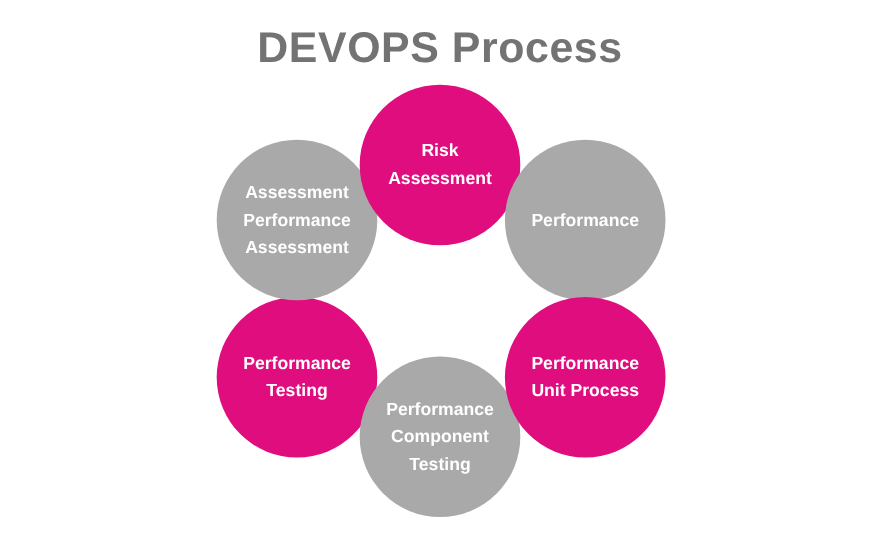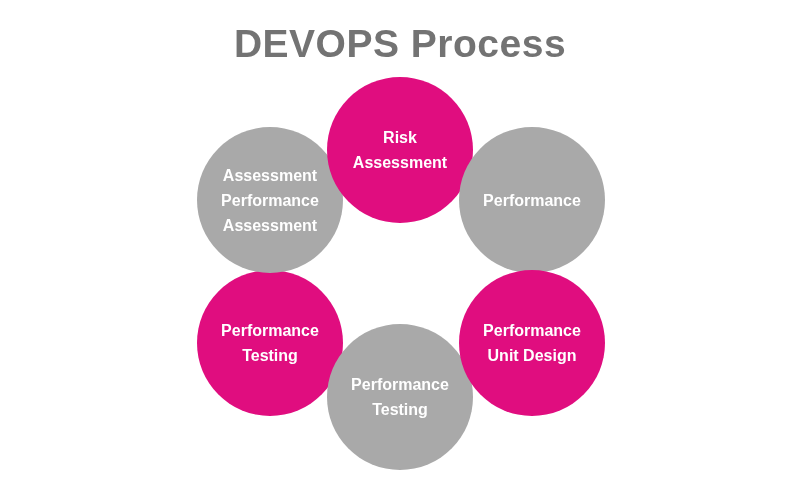--- a/index.html
+++ b/index.html
@@ -68,25 +68,26 @@
     <span class="line">Risk</span>
     <span class="line">Assessment</span>
   </div>
 
   <div class="circle pos-top-right" data-colorkey="gray">
     <span class="line">Performance</span>
   </div>
 
   <div class="circle pos-bottom-right" data-colorkey="pink">
     <span class="line">Performance</span>
-    <span class="line">Unit Design</span>
+    <span class="line">Unit Process</span>
   </div>
 
   <div class="circle pos-bottom" data-colorkey="gray">
     <span class="line">Performance</span>
+    <span class="line">Component</span>
     <span class="line">Testing</span>
   </div>
 
   <div class="circle pos-bottom-left" data-colorkey="pink">
     <span class="line">Performance</span>
     <span class="line">Testing</span>
   </div>
 
   <div class="circle pos-top-left" data-colorkey="gray">
     <span class="line">Assessment</span>

